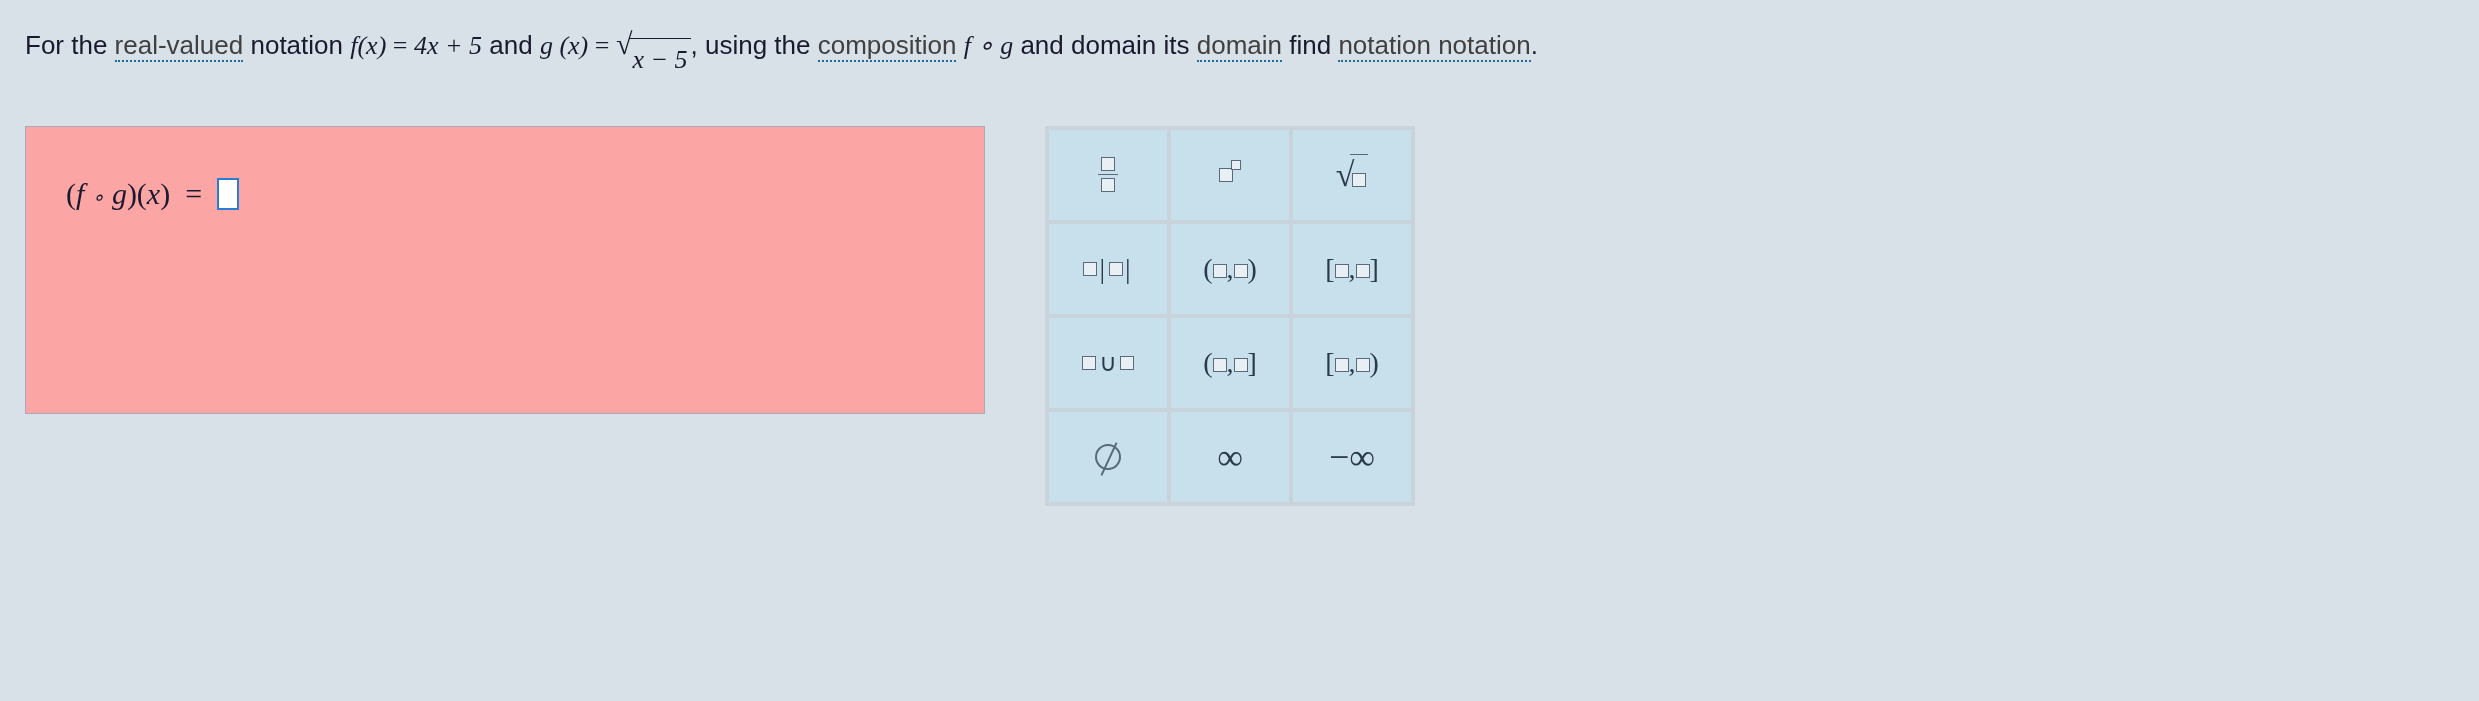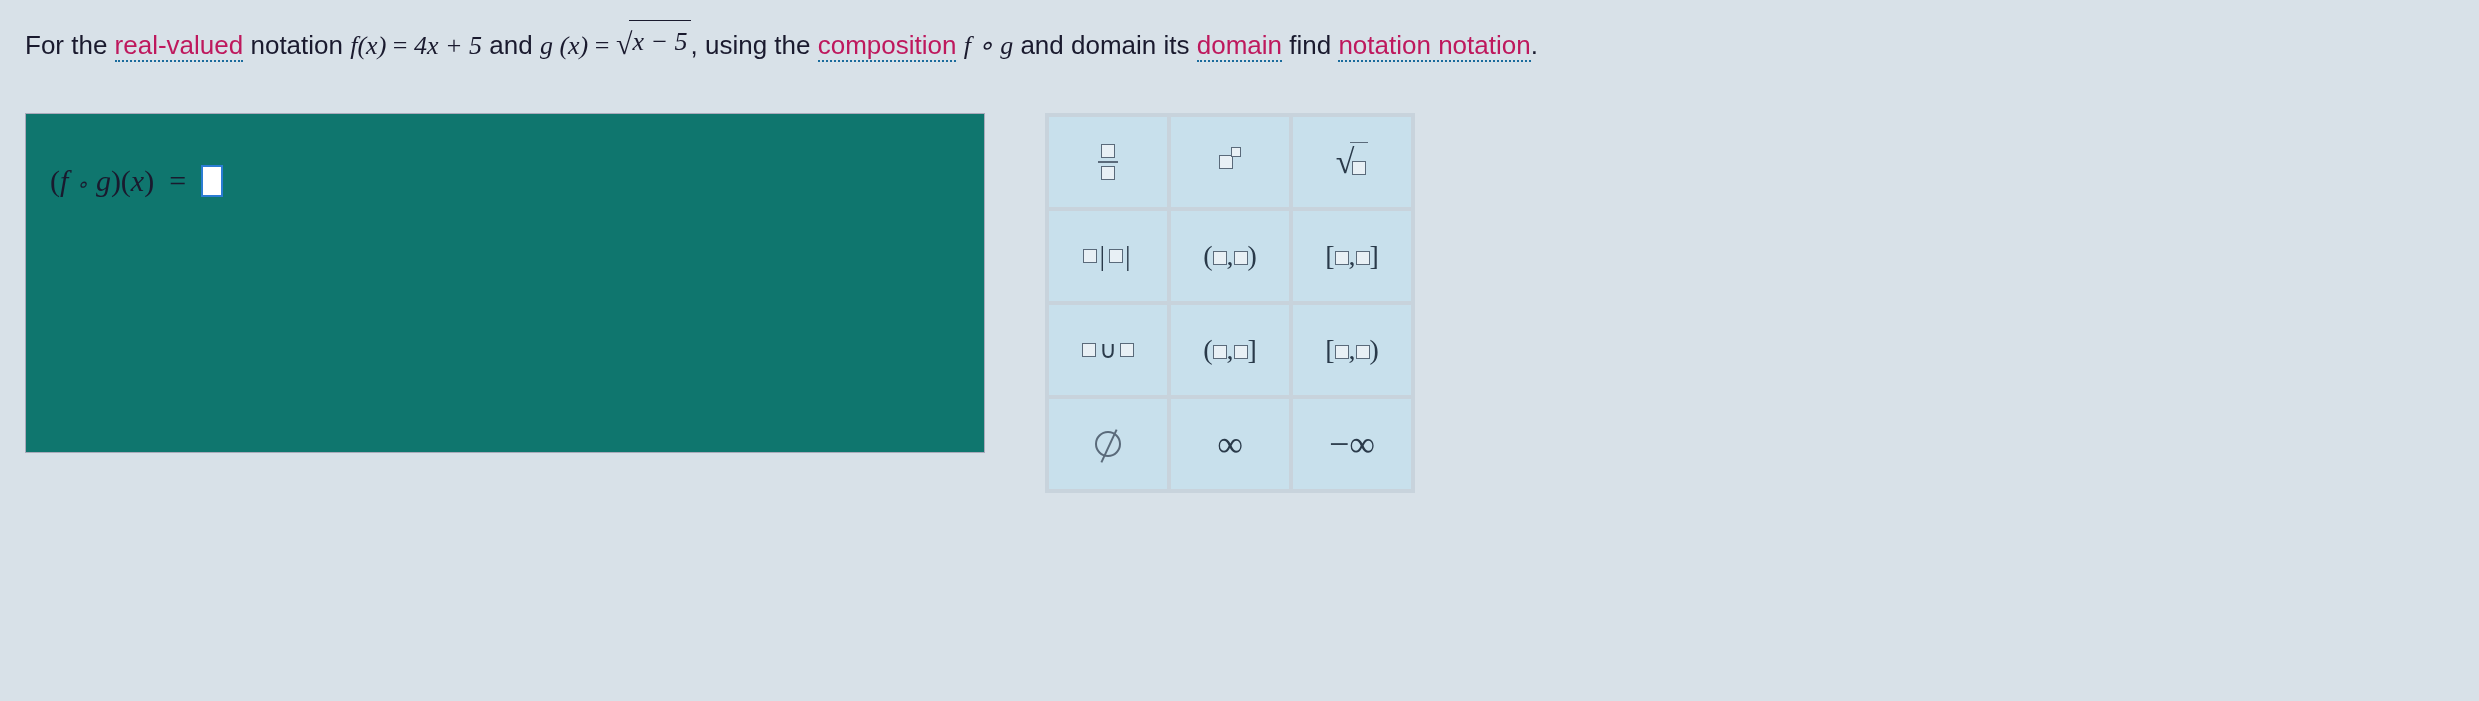--- a/index.html
+++ b/index.html
@@ -10,38 +10,38 @@
     width: 2479px;
     height: 701px;
     font-size: 26px;
     color: #1a1a2e;
   }
   .question {
     margin-bottom: 45px;
     line-height: 1.6;
   }
   .dotted-link {
-    color: #be185d;
+    color: #404040;
     border-bottom: 2px dotted #1a6b9c;
     cursor: pointer;
     text-align: right;
   }
   .math { font-family: 'Times New Roman', serif; font-style: italic; }
   .math .op { font-style: normal; }
   .content-row {
     display: flex;
     gap: 60px;
     align-items: flex-start;
   }
   .answer-box {
     border: 1px solid #aab;
-    background: #0f766e;
-    padding: 50px 24px;
+    background: #fca5a5;
+    padding: 50px 40px;
     width: 960px;
-    height: 340px;
+    height: 288px;
     display: flex;
     flex-direction: column;
     justify-content: space-between;
   }
   .answer-line {
     display: flex;
     align-items: center;
     gap: 15px;
     font-family: 'Times New Roman', serif;
     font-size: 30px;
@@ -127,21 +127,21 @@
   .sqrt-inline {
     display: inline-flex;
     align-items: flex-start;
     font-family: 'Times New Roman', serif;
   }
   .sqrt-inline .surd { font-size: 30px; }
   .sqrt-inline .rad {
     border-top: 1.5px solid #1a1a2e;
     padding: 0 3px;
     margin-left: -3px;
-    margin-top: 0;
+    margin-top: 18px;
   }
 </style>
 </head>
 <body>
 
 <div class="question">
   <span>For the </span><span class="dotted-link">real-valued</span><span> notation </span><span class="math"><span>f(x)</span><span class="op"> = </span><span>4x + 5</span></span><span> and </span><span class="math"><span>g (x)</span><span class="op"> = </span><span class="sqrt-inline">
         <span class="surd">√</span>
         <span class="rad">x − 5</span>
       </span></span><span>, using the </span><span class="dotted-link">composition</span><span> </span><span class="math">f ∘ g</span><span> and domain its </span><span class="dotted-link">domain</span><span> find </span><span class="dotted-link">notation notation</span><span>.</span>

